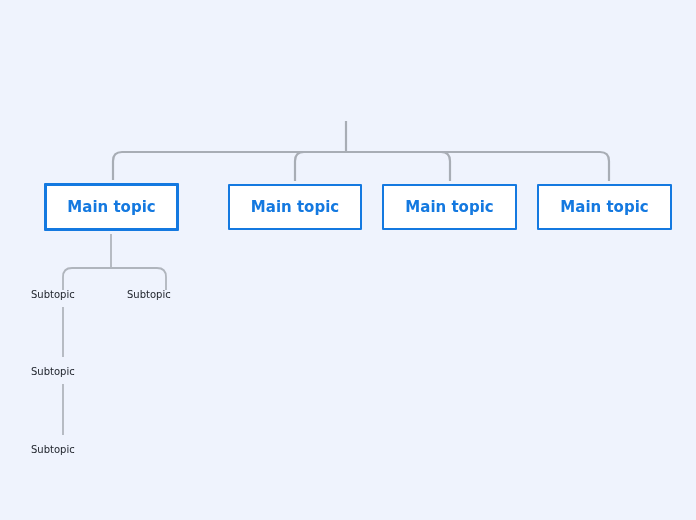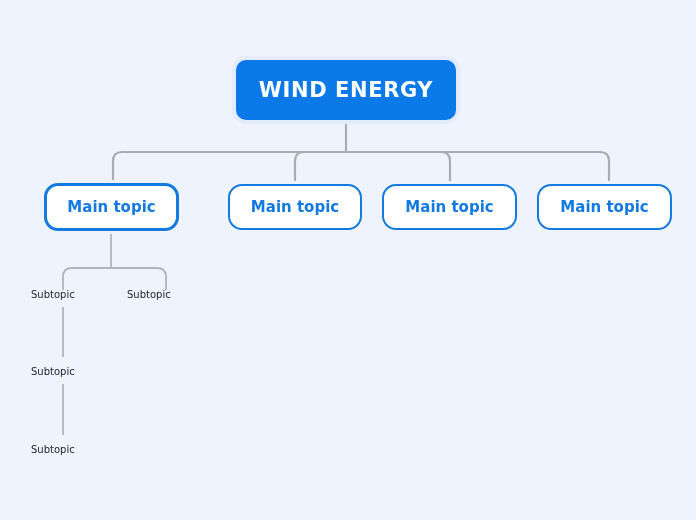--- a/index.html
+++ b/index.html
@@ -51,21 +51,21 @@
     font-weight: bold;
     letter-spacing: 0.6px;
     box-shadow: 0 0 0 4px #e4ecfb;
   }
 
   
   .main-node {
     background: #ffffff;
     color: #1479e0;
     border: 2px solid #1479e0;
-    border-radius: 14px;
+    border-radius: 1px;
     font-size: 15px;
     font-weight: bold;
     box-shadow: 0 0 0 3px #eff3fd;
   }
   .main-node.selected {
     border-width: 3px;
   }
 
   
   .sub-node {
@@ -97,23 +97,20 @@
 
       <path d="M111,232 L111,268"></path>
 
       <path d="M63,290 L63,277 Q63,268 72,268 L157,268 Q166,268 166,277 L166,290"></path>
 
       <path d="M63,307 L63,357"></path>
       <path d="M63,384 L63,435"></path>
     </g>
   </svg>
 
-  <div class="node root-node" style="left:236px; top:60px; width:220px; height:60px;">
-    <span>WIND ENERGY</span>
-  </div>
 
   <div class="node main-node selected" style="left:44px; top:183px; width:135px; height:48px;">
     <span>Main topic</span>
   </div>
 
   <div class="node main-node" style="left:228px; top:184px; width:134px; height:46px;">
     <span>Main topic</span>
   </div>
 
   <div class="node main-node" style="left:382px; top:184px; width:135px; height:46px;">

